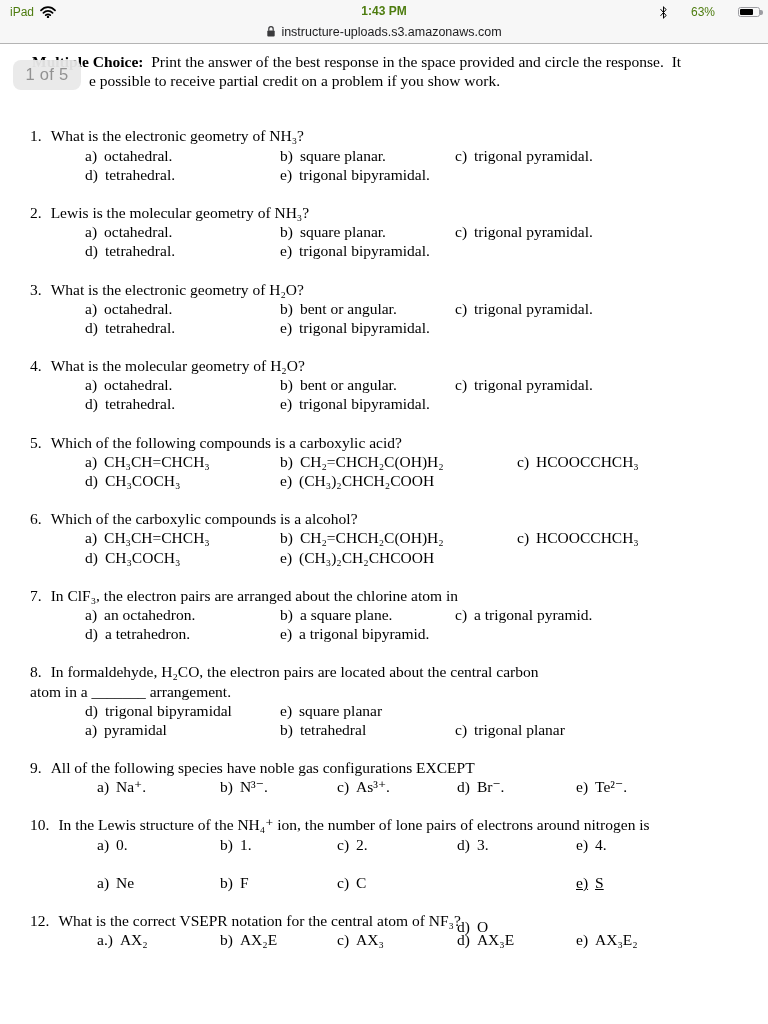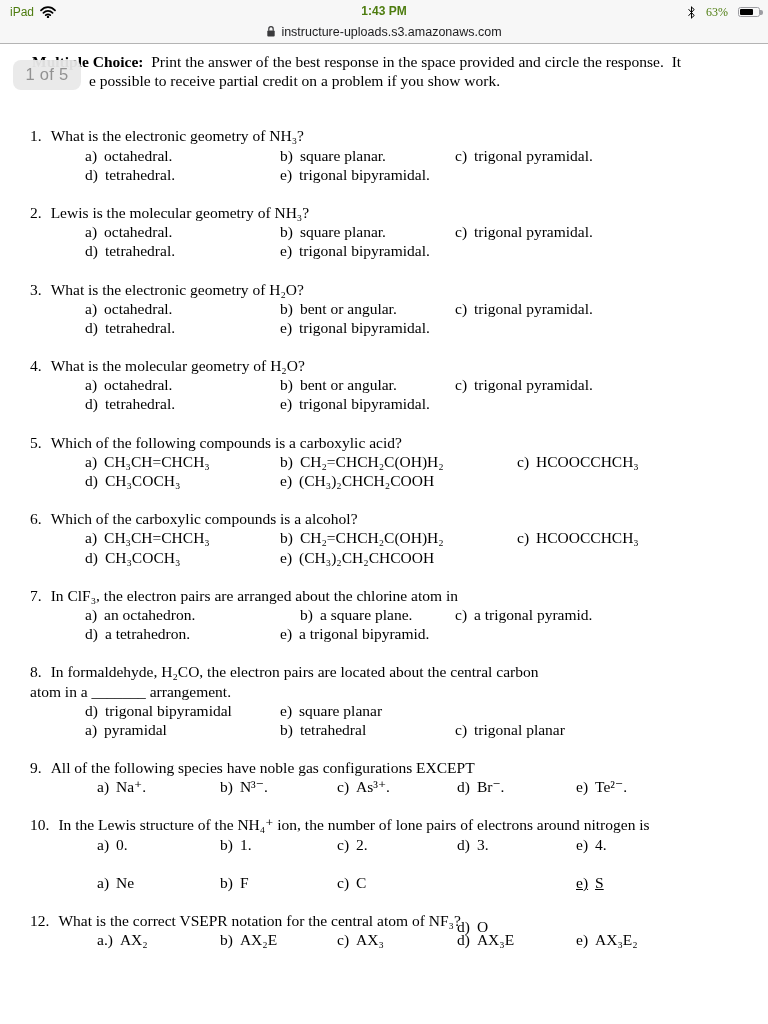--- a/index.html
+++ b/index.html
@@ -13,21 +13,21 @@
   .status-bar {
     position:relative; height:21px; padding:3px 8px 0 10px;
     display:flex; justify-content:space-between; align-items:center;
     font-family:"Liberation Sans","DejaVu Sans",sans-serif; font-size:12px; color:#4d7c0f;
   }
   .status-left { display:flex; align-items:center; gap:6px; }
   .status-center {
     position:absolute; left:0; right:0; top:4px; text-align:center;
     font-weight:700; font-size:12px; pointer-events:none;
   }
-  .status-right { display:flex; align-items:center; gap:10px;font-family:Liberation Serif, serif; }
+  .status-right { display:flex; align-items:center; gap:23px; }
   .batt { position:relative; width:22px; height:10.5px; border:1px solid #9d9da2; border-radius:2.5px; background:transparent; }
   .batt .fill { position:absolute; left:1px; top:1px; bottom:1px; background:#000; border-radius:1px; }
   .batt .nub { position:absolute; right:-3.5px; top:2.5px; width:2.5px; height:4.5px; background:#9d9da2; border-radius:0 2px 2px 0; }
   .url-bar {
     display:flex; justify-content:center; align-items:center; gap:5px; height:21px;
     font-family:"Liberation Sans","DejaVu Sans",sans-serif; font-size:12.5px; color:#1c1c1e;
   }
   svg { display:block; }
   
   .doc { position:relative; padding:8px 30px 0 30px; font-size:15.5px; line-height:19.2px; }
@@ -166,21 +166,21 @@
         </div>
         <div class="opt-row">
           <span class="opt" style="left: 55px;"><span class="olabel">d)</span><span class="otext">CH₃COCH₃</span></span>
           <span class="opt" style="left: 250px;"><span class="olabel">e)</span><span class="otext">(CH₃)₂CH₂CHCOOH</span></span>
         </div>
       </div>
       <div class="question">
         <div class="stem"><span class="qnum">7.</span><span>In ClF₃, the electron pairs are arranged about the chlorine atom in</span></div>
         <div class="opt-row">
           <span class="opt" style="left: 55px;"><span class="olabel">a)</span><span class="otext">an octahedron.</span></span>
-          <span class="opt" style="left: 250px; margin-left: 20px;"><span class="olabel">b)</span><span class="otext">a square plane.</span></span>
+          <span class="opt" style="left: 250px;"><span class="olabel">b)</span><span class="otext">a square plane.</span></span>
           <span class="opt" style="left: 425px;"><span class="olabel">c)</span><span class="otext">a trigonal pyramid.</span></span>
         </div>
         <div class="opt-row">
           <span class="opt" style="left: 55px;"><span class="olabel">d)</span><span class="otext">a tetrahedron.</span></span>
           <span class="opt" style="left: 250px;"><span class="olabel">e)</span><span class="otext">a trigonal bipyramid.</span></span>
         </div>
       </div>
       <div class="question">
         <div class="stem"><span class="qnum">8.</span><span>In formaldehyde, H₂CO, the electron pairs are located about the central carbon</span></div>
         <div class="stem"><span>atom in a _______ arrangement.</span></div>

